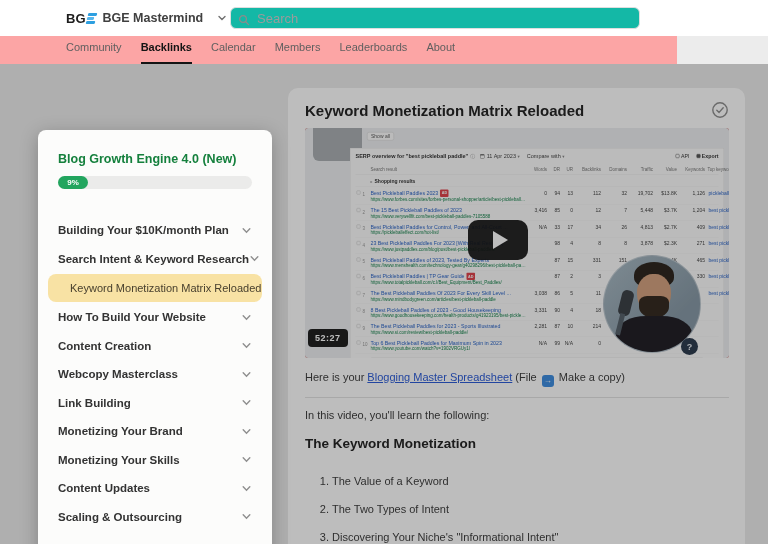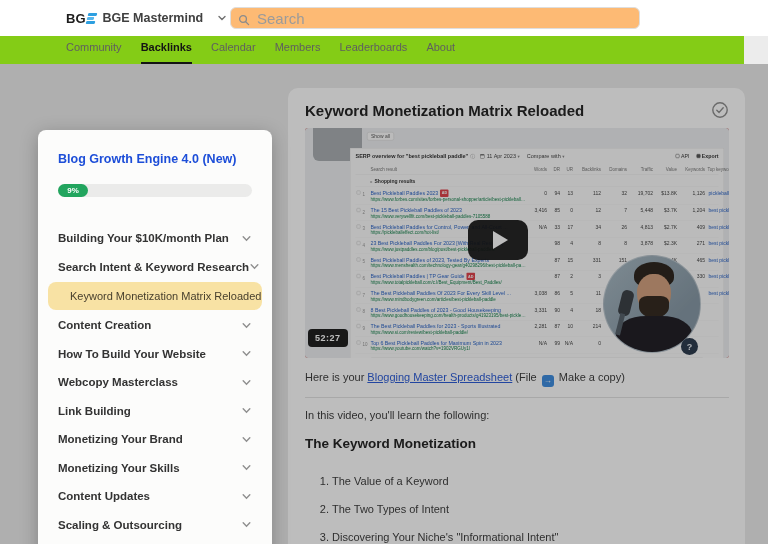--- a/index.html
+++ b/index.html
@@ -11,32 +11,32 @@
   .logo-group { display:flex; align-items:center; margin-left:66px; cursor:pointer; }
   .logo-mark { display:flex; align-items:center; font-weight:bold; font-size:13px; color:#1d1d1d; letter-spacing:0; }
   .logo-bars { display:inline-flex; flex-direction:column; gap:1.5px; margin-left:1px; transform:skewX(-14deg); }
   .logo-bars i { display:block; height:2.6px; background:#2d9fe0; border-radius:1px; }
   .logo-bars i:nth-child(1){ width:9px; }
   .logo-bars i:nth-child(2){ width:7px; background:#56b6ec; }
   .logo-bars i:nth-child(3){ width:9px; }
   .community-name { font-size:12.5px; font-weight:700; color:#404040; margin-left:7px; }
   .tb-chevron { margin-left:14px; color:#707070; display:flex; }
   .search-wrap { position:absolute; left:230px; top:7px; width:410px; height:22px; }
-  .search-wrap input { width:100%; height:100%; border:1px solid #dedede; background:#fdba74; border-radius:6px; padding:0 8px 0 26px; font-size:15px; color:#444; outline:none; font-family:inherit; }
+  .search-wrap input { width:100%; height:100%; border:1px solid #dedede; background:#14b8a6; border-radius:6px; padding:0 8px 0 26px; font-size:13px; color:#444; outline:none; font-family:inherit; }
   .search-wrap input::placeholder { color:#9b9b9b; }
   .search-icon { position:absolute; left:8px; top:4.5px; }
   .tb-right { position:absolute; right:56px; top:0; height:36px; display:flex; align-items:center; gap:16px; }
   .icon-btn { background:none; border:none; cursor:pointer; display:flex; padding:0; position:relative; }
   .badge { position:absolute; top:-7px; right:-9px; min-width:15px; height:14px; background:#d43f3f; color:#fff; font-size:8px; font-weight:700; border-radius:8px; display:flex; align-items:center; justify-content:center; padding:0 3px; }
   .avatar { width:21px; height:21px; border-radius:50%; background:#57534e; position:relative; overflow:hidden; cursor:pointer; border:none; }
   .avatar::before { content:""; position:absolute; left:5.5px; top:3px; width:10px; height:10px; border-radius:50%; background:#c9a184; }
   .avatar::after { content:""; position:absolute; left:2px; top:12px; width:17px; height:10px; border-radius:5px 5px 0 0; background:#1f1f22; }
 
   
-  .navbar { position:absolute; left:0; top:36px; width:744px; height:28px; background:#84cc16; display:flex; align-items:flex-end; padding-left:66px; z-index:10; }
+  .navbar { position:absolute; left:0; top:36px; width:677px; height:28px; background:#fca5a5; display:flex; align-items:flex-end; padding-left:66px; z-index:10; }
   .tab { background:none; border:none; font-family:inherit; font-size:11px; color:#5f5f5f; font-weight:500; padding:0 0 9px 0; margin-right:19px; cursor:pointer; border-bottom:2.5px solid transparent; }
   .tab.active { color:#141414; font-weight:700; border-bottom-color:#141414; }
 
   
   .content { position:absolute; left:0; top:64px; width:768px; height:480px; background:#ececec; }
   .main-card { position:absolute; left:288px; top:24px; width:457px; height:456px; background:#ffffff; border-radius:10px 10px 0 0; padding:13px 16px 0 17px; z-index:1; }
   .card-head { display:flex; align-items:center; justify-content:space-between; margin-bottom:9px; }
   .lesson-title { font-size:15px; font-weight:700; color:#232323; }
   .complete-btn { background:none; border:none; cursor:pointer; display:flex; padding:0; }
 
@@ -90,21 +90,21 @@
   .intro-line { font-size:11px; color:#3c3c3c; }
   .section-heading { font-size:13.5px; font-weight:700; color:#232323; margin-top:15px; }
   .learn-list { margin:24px 0 0 0; padding-left:27px; }
   .learn-list li { font-size:11px; color:#3c3c3c; margin-bottom:16px; }
 
   
   .overlay { position:absolute; left:0; top:0; width:768px; height:544px; background:rgba(12,12,12,0.27); z-index:20; pointer-events:none; }
 
   
   .sidebar { position:absolute; left:38px; top:66px; width:234px; height:478px; background:#fcfcfb; border-radius:8px 8px 0 0; z-index:30; padding:22px 20px 0 20px; box-shadow:0 4px 18px rgba(0,0,0,0.25); }
-  .course-title { font-size:12.5px; font-weight:700; color:#1d4ed8; margin-bottom:18px; }
+  .course-title { font-size:12.5px; font-weight:700; color:#15803d; margin-bottom:10px; }
   .progress-track { width:100%; height:13px; background:#ebebea; border-radius:7px; margin-bottom:27px; position:relative; }
   .progress-pill { position:absolute; left:0; top:0; width:30px; height:13px; background:#22a55e; border-radius:7px; color:#fff; font-size:8px; font-weight:700; display:flex; align-items:center; justify-content:center; }
   .side-row { height:28.5px; display:flex; align-items:center; justify-content:space-between; cursor:pointer; }
   .side-row .lbl { font-size:11.5px; font-weight:700; color:#333; white-space:nowrap; }
   .side-row .chev { color:#8f8f8f; display:flex; }
   .side-row .chev svg { transition:none; }
   .side-row.lesson { background:#f8e2a4; border-radius:8px; height:28px; margin:1px -10px 1px -10px; padding-left:22px; justify-content:flex-start; }
   .side-row.lesson .lbl { font-weight:500; color:#473f2d; font-size:11px; }
 </style>
 </head>
@@ -443,31 +443,31 @@
 
           <div class="side-row lesson">
 
             <span class="lbl">Keyword Monetization Matrix Reloaded</span>
 
           </div>
 
 
           <div class="side-row">
 
+            <span class="lbl">How To Build Your Website</span>
+            <span class="chev">
+              <svg width="11" height="11" viewBox="0 0 10 10">
+                <polyline points="2,3.5 5,6.5 8,3.5" fill="none" stroke="currentColor" stroke-width="1.3" stroke-linecap="round"></polyline>
+              </svg>
+            </span>
+          </div>
+
+          <div class="side-row">
+
             <span class="lbl">Content Creation</span>
-            <span class="chev">
-              <svg width="11" height="11" viewBox="0 0 10 10">
-                <polyline points="2,3.5 5,6.5 8,3.5" fill="none" stroke="currentColor" stroke-width="1.3" stroke-linecap="round"></polyline>
-              </svg>
-            </span>
-          </div>
-
-          <div class="side-row">
-
-            <span class="lbl">How To Build Your Website</span>
             <span class="chev">
               <svg width="11" height="11" viewBox="0 0 10 10">
                 <polyline points="2,3.5 5,6.5 8,3.5" fill="none" stroke="currentColor" stroke-width="1.3" stroke-linecap="round"></polyline>
               </svg>
             </span>
           </div>
 
           <div class="side-row">
 
             <span class="lbl">Webcopy Masterclass</span>

